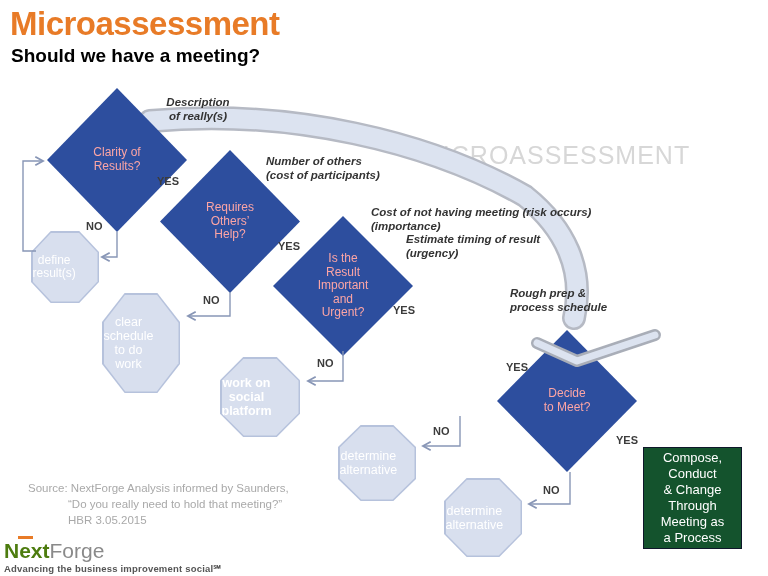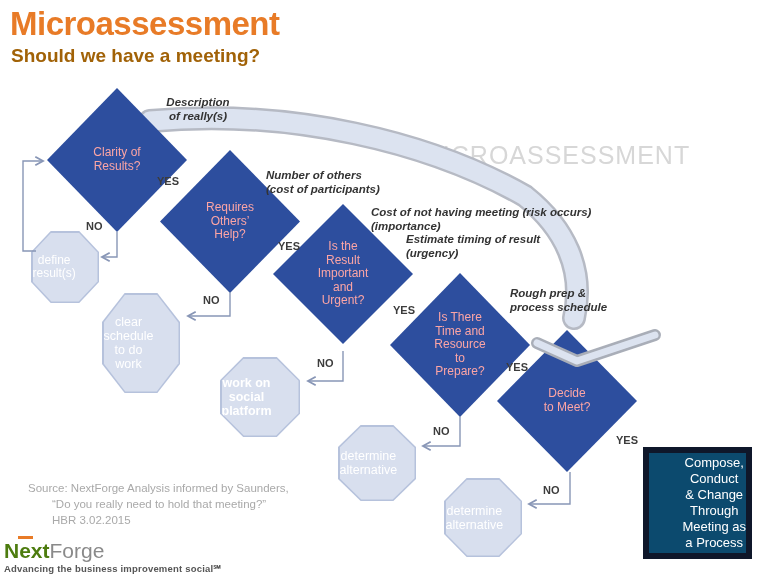--- a/index.html
+++ b/index.html
@@ -10,21 +10,21 @@
   .layer { position:absolute; left:0; top:0; width:768px; height:576px; pointer-events:none; }
   #band-layer { z-index:1; }
   #connector-layer { z-index:3; }
 
   .title {
     position:absolute; left:10px; top:5px; font-size:33px; font-weight:600;
     color:#e87b27; z-index:4; letter-spacing:-0.5px;
   }
   .subtitle {
     position:absolute; left:11px; top:45px; font-size:19px; font-weight:600;
-    color:#a16207; z-index:4;
+    color:#000000; z-index:4;
   }
   .watermark {
     position:absolute; left:421px; top:141px; font-size:25px; font-weight:400;
     color:#d7d7d7; letter-spacing:1px; z-index:1;
   }
 
   .diamond {
     position:absolute; background:#2d4e9e; z-index:2;
     clip-path:polygon(50% 0,100% 50%,50% 100%,0 50%);
     display:flex; align-items:center; justify-content:center; text-align:center;
@@ -37,38 +37,38 @@
   }
   .oct-inner {
     position:absolute; left:1.5px; top:1.5px; right:1.5px; bottom:1.5px;
     background:#d8dfee;
     clip-path:polygon(29% 0,71% 0,100% 29%,100% 71%,71% 100%,29% 100%,0 71%,0 29%);
     display:flex; align-items:center; text-align:center;
   }
   .oct .node-text { color:#ffffff; font-size:12.5px; line-height:1.12; white-space:pre-line; }
 
   .final-box {
-    position:absolute; background:#0c4a6e; border:6px solid #0f172a; z-index:2;
-    display:flex; align-items:center; justify-content:flex-end; text-align:center;
+    position:absolute; background:#14532d; border:1px solid #0f172a; z-index:2;
+    display:flex; align-items:center; justify-content:center; text-align:center;
   }
   .final-box .node-text { color:#ffffff; font-size:13px; line-height:1.22; white-space:pre-line; }
 
   .yn { position:absolute; font-size:11px; font-weight:700; color:#3c3c3c; z-index:4; }
 
   .annot {
     position:absolute; font-style:italic; font-weight:600; font-size:11.5px;
     color:#333333; line-height:1.18; white-space:pre-line; z-index:4;
   }
   .annot.centered { text-align:center; }
 
   .source {
     position:absolute; left:28px; top:481px; font-size:11.5px; color:#a9a9a9;
     line-height:1.38; z-index:4;
   }
-  .source .indent { margin-left:24px; }
+  .source .indent { margin-left:40px; }
 
   .logo { position:absolute; left:4px; top:537px; z-index:4; }
   .logo-tick { position:absolute; left:14px; top:-1px; width:15px; height:3px; background:#e87b27; }
   .logo-brand { font-size:21px; line-height:1.0; padding-top:3px; }
   .logo-brand .b1 { color:#4d7c0f; font-weight:600; }
   .logo-brand .b2 { color:#8a8a8a; font-weight:400; }
   .logo-tagline { font-size:9.5px; color:#555555; font-weight:600; letter-spacing:0.2px; margin-top:1px; }
 </style>
 </head>
 <body>
@@ -86,33 +86,26 @@
 
   <div class="diamond" style="left:47px;top:88px;width:140px;height:144px;">
     <span class="node-text">Clarity of
 Results?</span>
   </div>
   <div class="diamond" style="left:160px;top:150px;width:140px;height:143px;">
     <span class="node-text">Requires
 Others’
 Help?</span>
   </div>
-  <div class="diamond" style="left:273px;top:204px;width:140px;height:140px;">
+  <div class="diamond" style="left:273px;top:216px;width:140px;height:140px;">
     <span class="node-text">Is the
 Result
 Important
 and
 Urgent?</span>
-  </div>
-  <div class="diamond" style="left:390px;top:273px;width:140px;height:144px;">
-    <span class="node-text">Is There
-Time and
-Resource
-to
-Prepare?</span>
   </div>
   <div class="diamond" style="left:497px;top:330px;width:140px;height:142px;">
     <span class="node-text">Decide
 to Meet?</span>
   </div>
 
   <div class="oct" style="left:31px;top:231px;width:68px;height:72px;">
     <div class="oct-inner">
       <span class="node-text" style="font-size:12px;">define
 result(s)</span>
@@ -179,33 +172,33 @@
   <span class="yn" style="left:203px;top:294px;">NO</span>
   <span class="yn" style="left:393px;top:304px;">YES</span>
   <span class="yn" style="left:317px;top:357px;">NO</span>
   <span class="yn" style="left:506px;top:361px;">YES</span>
   <span class="yn" style="left:433px;top:425px;">NO</span>
   <span class="yn" style="left:616px;top:434px;">YES</span>
   <span class="yn" style="left:543px;top:484px;">NO</span>
 
   <div class="annot centered" style="left:146px;top:96px;width:104px;">Description
 of really(s)</div>
-  <div class="annot" style="left:266px;top:169px;">Number of others
+  <div class="annot" style="left:266px;top:155px;">Number of others
 (cost of participants)</div>
   <div class="annot" style="left:371px;top:206px;">Cost of not having meeting (risk occurs)
 (importance)</div>
   <div class="annot" style="left:406px;top:233px;">Estimate timing of result
 (urgency)</div>
   <div class="annot" style="left:510px;top:287px;">Rough prep &amp;
 process schedule</div>
 
   <div class="source">
     <div>Source:  NextForge Analysis informed by Saunders,</div>
     <div class="indent">“Do you really need to hold that meeting?”</div>
-    <div class="indent">HBR 3.02.2015</div>
+    <div class="indent">HBR 3.05.2015</div>
   </div>
 
   <div class="logo">
     <div class="logo-tick"></div>
     <div class="logo-brand">
       <span class="b1">Next</span><span class="b2">Forge</span>
     </div>
     <div class="logo-tagline">Advancing the business improvement social℠</div>
   </div>
 

